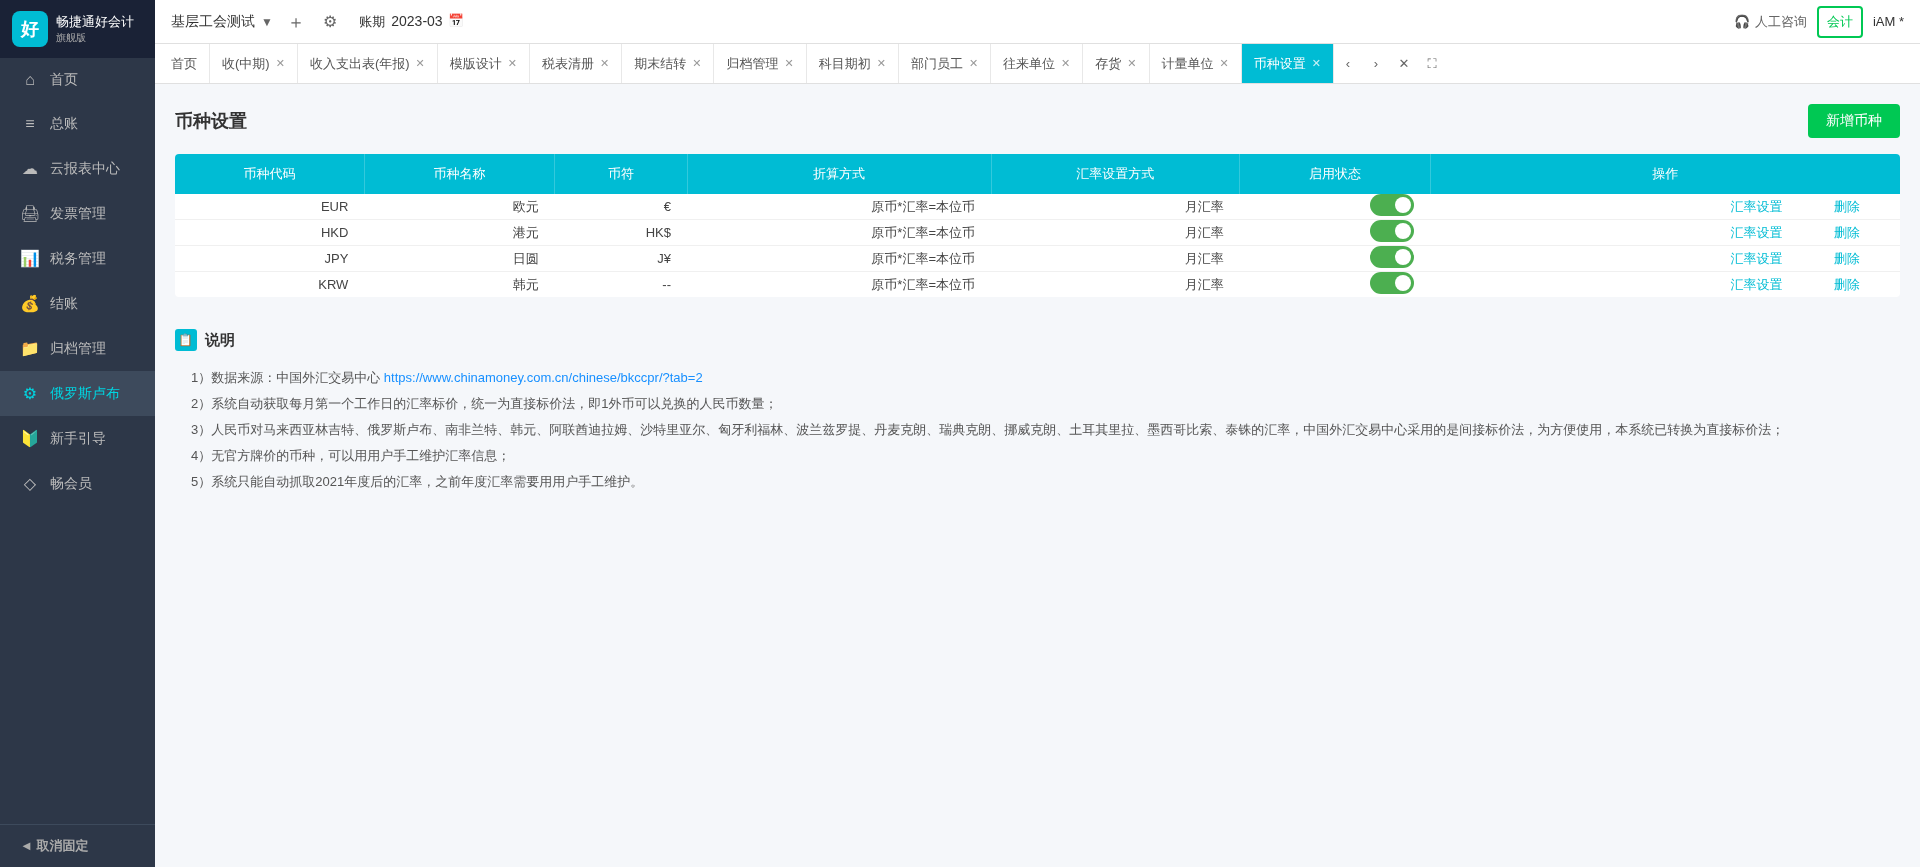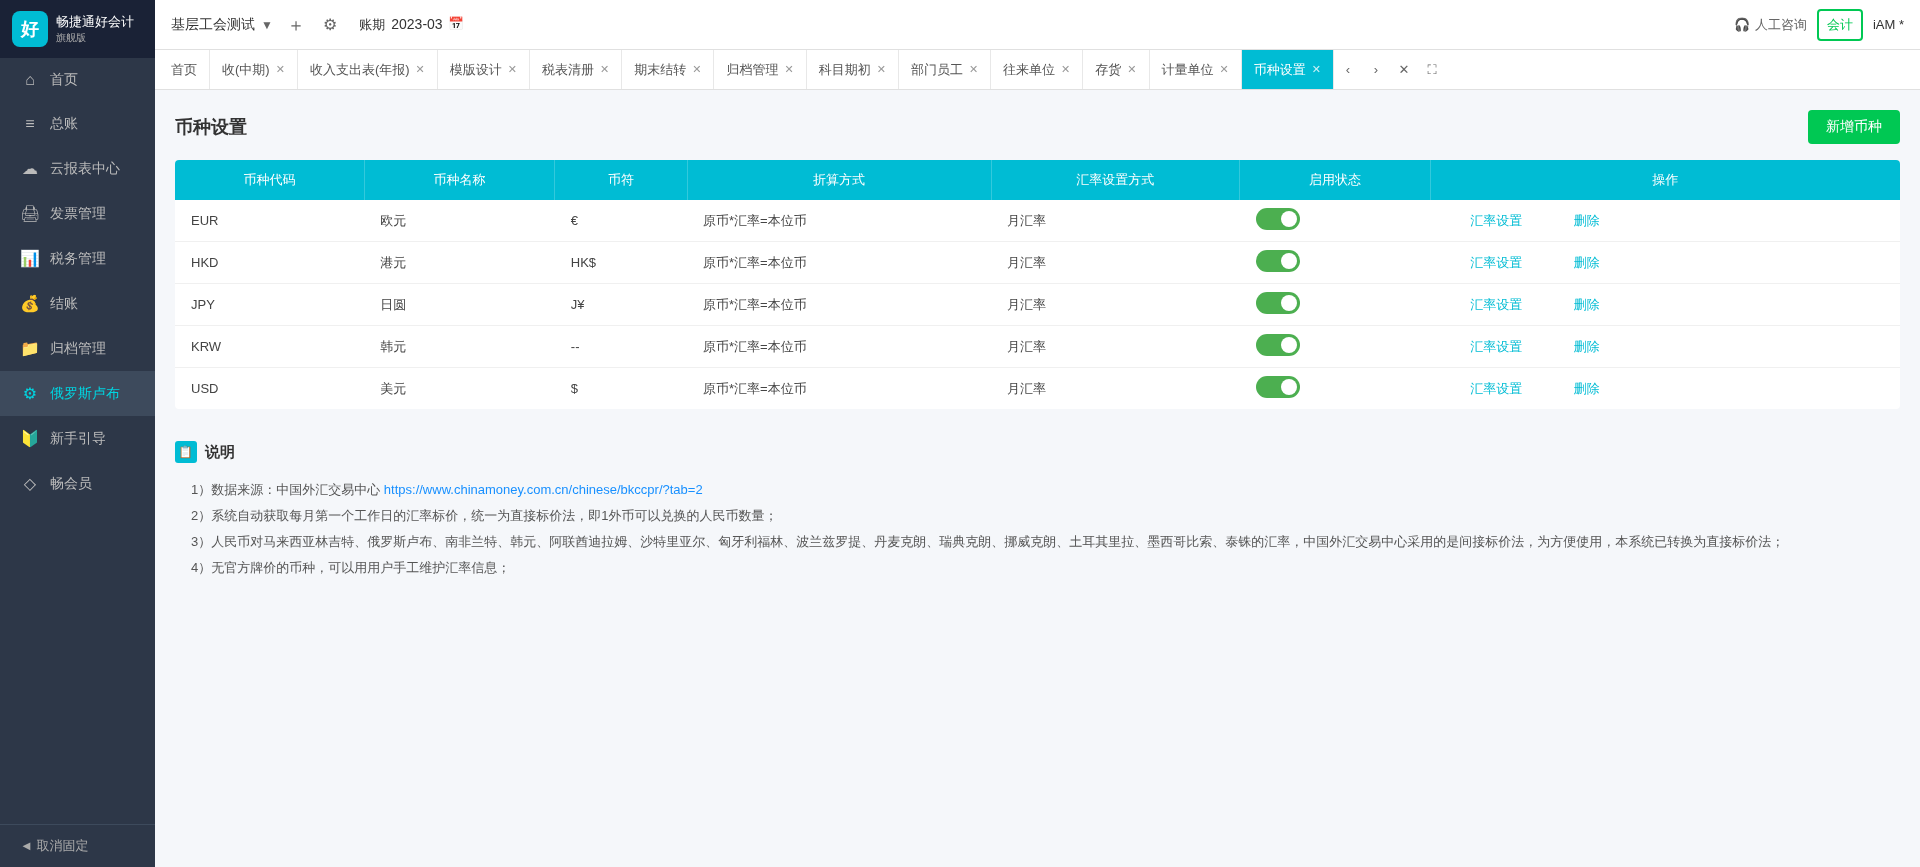--- a/index.html
+++ b/index.html
@@ -54,29 +54,30 @@
     .nav-item .nav-icon { font-size: 16px; width: 20px; text-align: center; }
     .sidebar-footer {
       padding: 12px 20px;
       color: #aaa;
       font-size: 13px;
       cursor: pointer;
       display: flex;
       align-items: center;
       gap: 6px;
       border-top: 1px solid #3d4a5c;
+      font-weight: bold;
     }
 
     
     .main { flex: 1; display: flex; flex-direction: column; overflow: hidden; }
 
     
     .topbar {
       background: white;
-      height: 50px;
+      height: 44px;
       display: flex;
       align-items: center;
       padding: 0 16px;
       border-bottom: 1px solid #e0e0e0;
       gap: 10px;
       flex-shrink: 0;
     }
     .topbar-org {
       display: flex;
       align-items: center;
@@ -207,22 +208,22 @@
       font-weight: 500;
       font-size: 13px;
       border-right: 1px solid rgba(255,255,255,0.2);
     }
     thead th:last-child { border-right: none; }
     tbody tr {
       border-bottom: 1px solid #f0f0f0;
     }
     tbody tr:last-child { border-bottom: none; }
     tbody td {
-      padding: 8px 16px;
-      text-align: left;
+      padding: 0 16px;
+      text-align: right;
       font-size: 13px;
       color: #444;
     }
     .action-link {
       color: #00bcd4;
       cursor: pointer;
       margin: 0 24px;
       font-size: 13px;
     }
 
@@ -491,44 +492,31 @@
       <td>原币*汇率=本位币</td>
       <td>月汇率</td>
       <td>
         <div class="toggle"></div>
       </td>
       <td>
         <span class="action-link">汇率设置</span>
         <span class="action-link">删除</span>
       </td>
     </tr>
-            <tr>
-      <td>USD</td>
-      <td>美元</td>
-      <td>$</td>
-      <td>原币*汇率=本位币</td>
-      <td>月汇率</td>
-      <td>
-        <div class="toggle"></div>
-      </td>
-      <td>
-        <span class="action-link">汇率设置</span>
-        <span class="action-link">删除</span>
-      </td>
-    </tr>
           </tbody>
       </table>
     </div>
 
     <div class="notes-section">
       <div class="notes-title">
         <div class="notes-icon">📋</div>
         <span>说明</span>
       </div>
       <ul class="notes-list">
         <li>1）数据来源：中国外汇交易中心 <a class="notes-link" href="#">https://www.chinamoney.com.cn/chinese/bkccpr/?tab=2</a></li>
         <li>2）系统自动获取每月第一个工作日的汇率标价，统一为直接标价法，即1外币可以兑换的人民币数量；</li>
         <li>3）人民币对马来西亚林吉特、俄罗斯卢布、南非兰特、韩元、阿联酋迪拉姆、沙特里亚尔、匈牙利福林、波兰兹罗提、丹麦克朗、瑞典克朗、挪威克朗、土耳其里拉、墨西哥比索、泰铢的汇率，中国外汇交易中心采用的是间接标价法，为方便使用，本系统已转换为直接标价法；</li>
         <li>4）无官方牌价的币种，可以用用户手工维护汇率信息；</li>
+        <li>5）系统只能自动抓取2021年度后的汇率，之前年度汇率需要用用户手工维护。</li>
       </ul>
     </div>
   </div>
 </div>
 
 </body></html>

